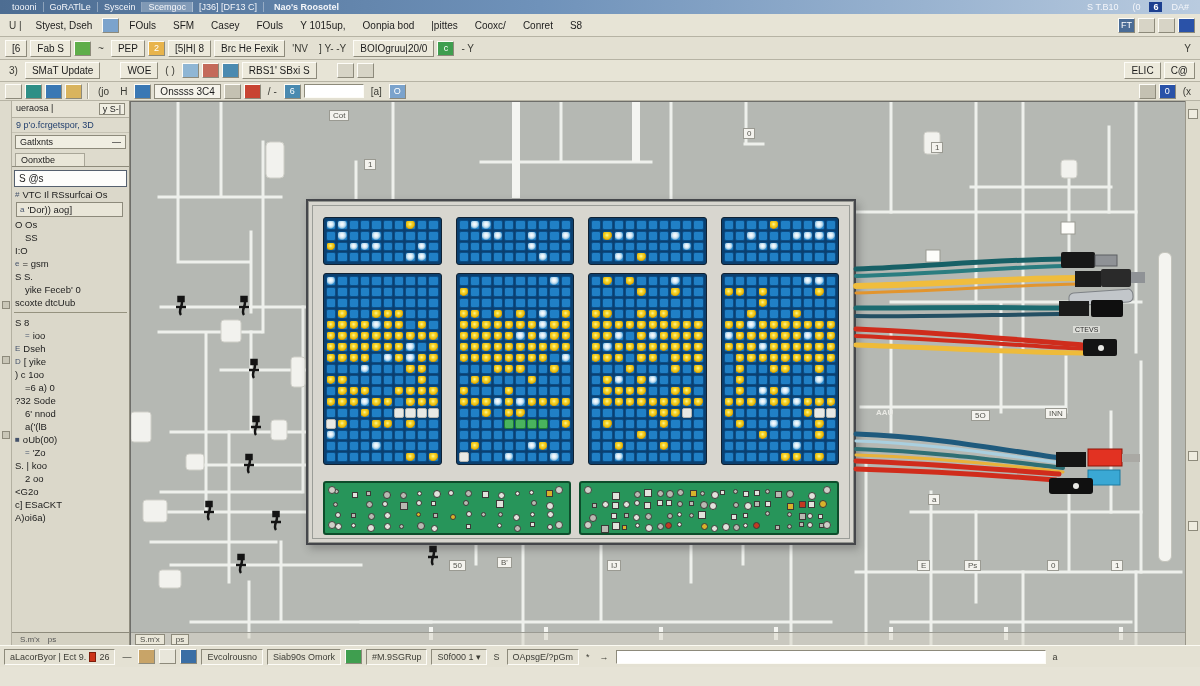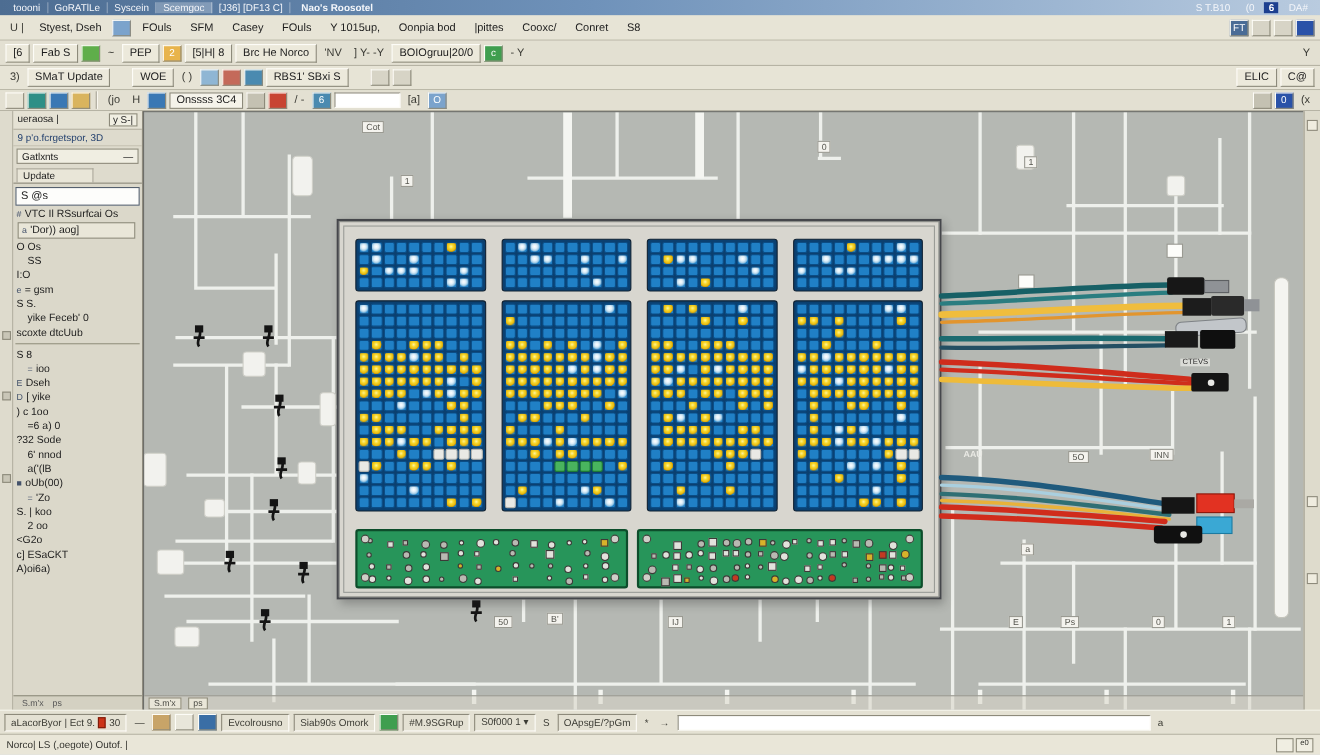--- a/index.html
+++ b/index.html
@@ -153,21 +153,21 @@
       <span class="seg-i" style="background: rgb(42, 82, 168);"></span>
     </div>
   <div class="chrome-row" id="row-toolbar-a">
       <span class="seg-b">[6</span>
       <span class="seg-b">Fab S</span>
       <span class="seg-i" style="background: rgb(95, 174, 74);"></span>
       <span class="seg-t">~</span>
       <span class="seg-b">PEP</span>
       <span class="seg-i" style="background: rgb(232, 180, 76);">2</span>
       <span class="seg-b">[5|H| 8</span>
-      <span class="seg-b">Brc He Norco</span>
+      <span class="seg-b">Brc He Fexik</span>
       <span class="seg-t">'NV</span>
       <span class="seg-t">]  Y-  -Y</span>
       <span class="seg-b">BOIOgruu|20/0</span>
       <span class="seg-i" style="background: rgb(63, 158, 79);">c</span>
       <span class="seg-t">- Y</span>
       <span class="push"></span>
       <span class="seg-t">Y</span>
     </div>
   <div class="chrome-row" id="row-toolbar-b">
       <span class="seg-t">3)</span>
@@ -220,21 +220,21 @@
     <div class="sidebar">
       <div class="sb-head">
         <span>ueraosa |</span>
         <span class="sb-mini">y S-|</span>
       </div>
       <div class="sb-sub">9 p'o.fcrgetspor, 3D</div>
       <div class="sb-drop">
         <span>Gatlxnts</span>
         <span>—</span>
       </div>
-      <div class="sb-tab">Update</div>
+      <div class="sb-tab">Oonxtbe</div>
       <div class="sb-list" id="sb-list">
           <div class="sb-item sel">
             <span>S  @s</span>
           </div>
           <div class="sb-item">
             <span class="g">#</span>
             <span>VTC Il RSsurfcai Os</span>
           </div>
           <div class="sb-item boxed">
             <span class="g">a</span>
@@ -1475,21 +1475,21 @@
       <div class="gmark" style="top:8px"></div>
       <div class="gmark" style="top:350px"></div>
       <div class="gmark" style="top:420px"></div>
     </div>
   </div>
 
   <div class="statusbar" id="statusbar">
       <span class="st-seg">
         <span>aLacorByor | Ect 9.</span>
         <span class="redchip"></span>
-        <span>30</span>
+        <span>26</span>
       </span>
       <span class="st-flat">—</span>
       <span class="seg-i" style="background: rgb(200, 164, 104);"></span>
       <span class="seg-i" style="background: rgb(232, 230, 218);"></span>
       <span class="seg-i" style="background: rgb(58, 110, 165);"></span>
       <span class="st-seg">
         <span>Evcolrousno</span>
       </span>
       <span class="st-seg">
         <span>Siab90s Omork</span>
@@ -1503,20 +1503,13 @@
       </span>
       <span class="st-flat">S</span>
       <span class="st-seg">
         <span>OApsgE/?pGm</span>
       </span>
       <span class="st-flat">*</span>
       <span class="st-flat">→</span>
       <span class="seg-f" style="width: 430px;"></span>
       <span class="st-flat">a</span>
     </div>
-  <div class="bottombar">
-    <span>Norco| LS  (,oegote) Outof. |</span>
-    <span class="bb-corner">
-      <span class="bb-box"></span>
-      <span class="bb-box">e0</span>
-    </span>
-  </div>
 </div>
 
 </body></html>

